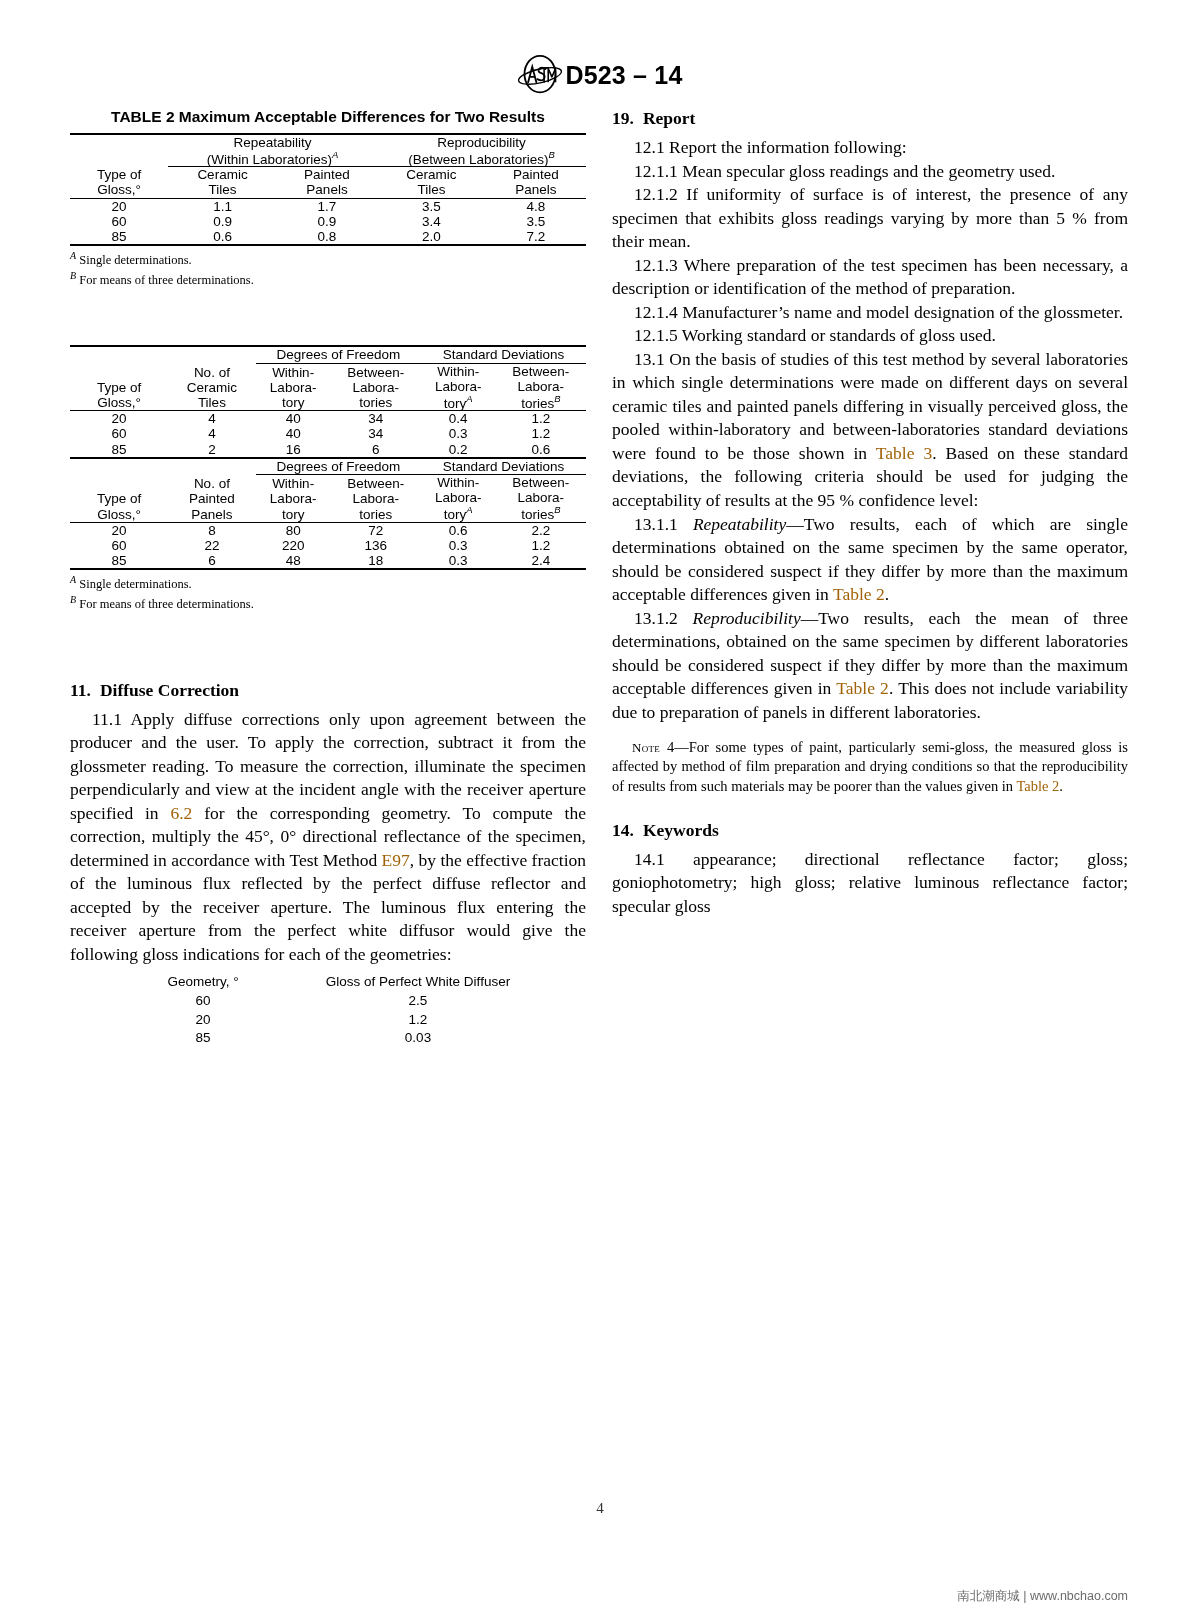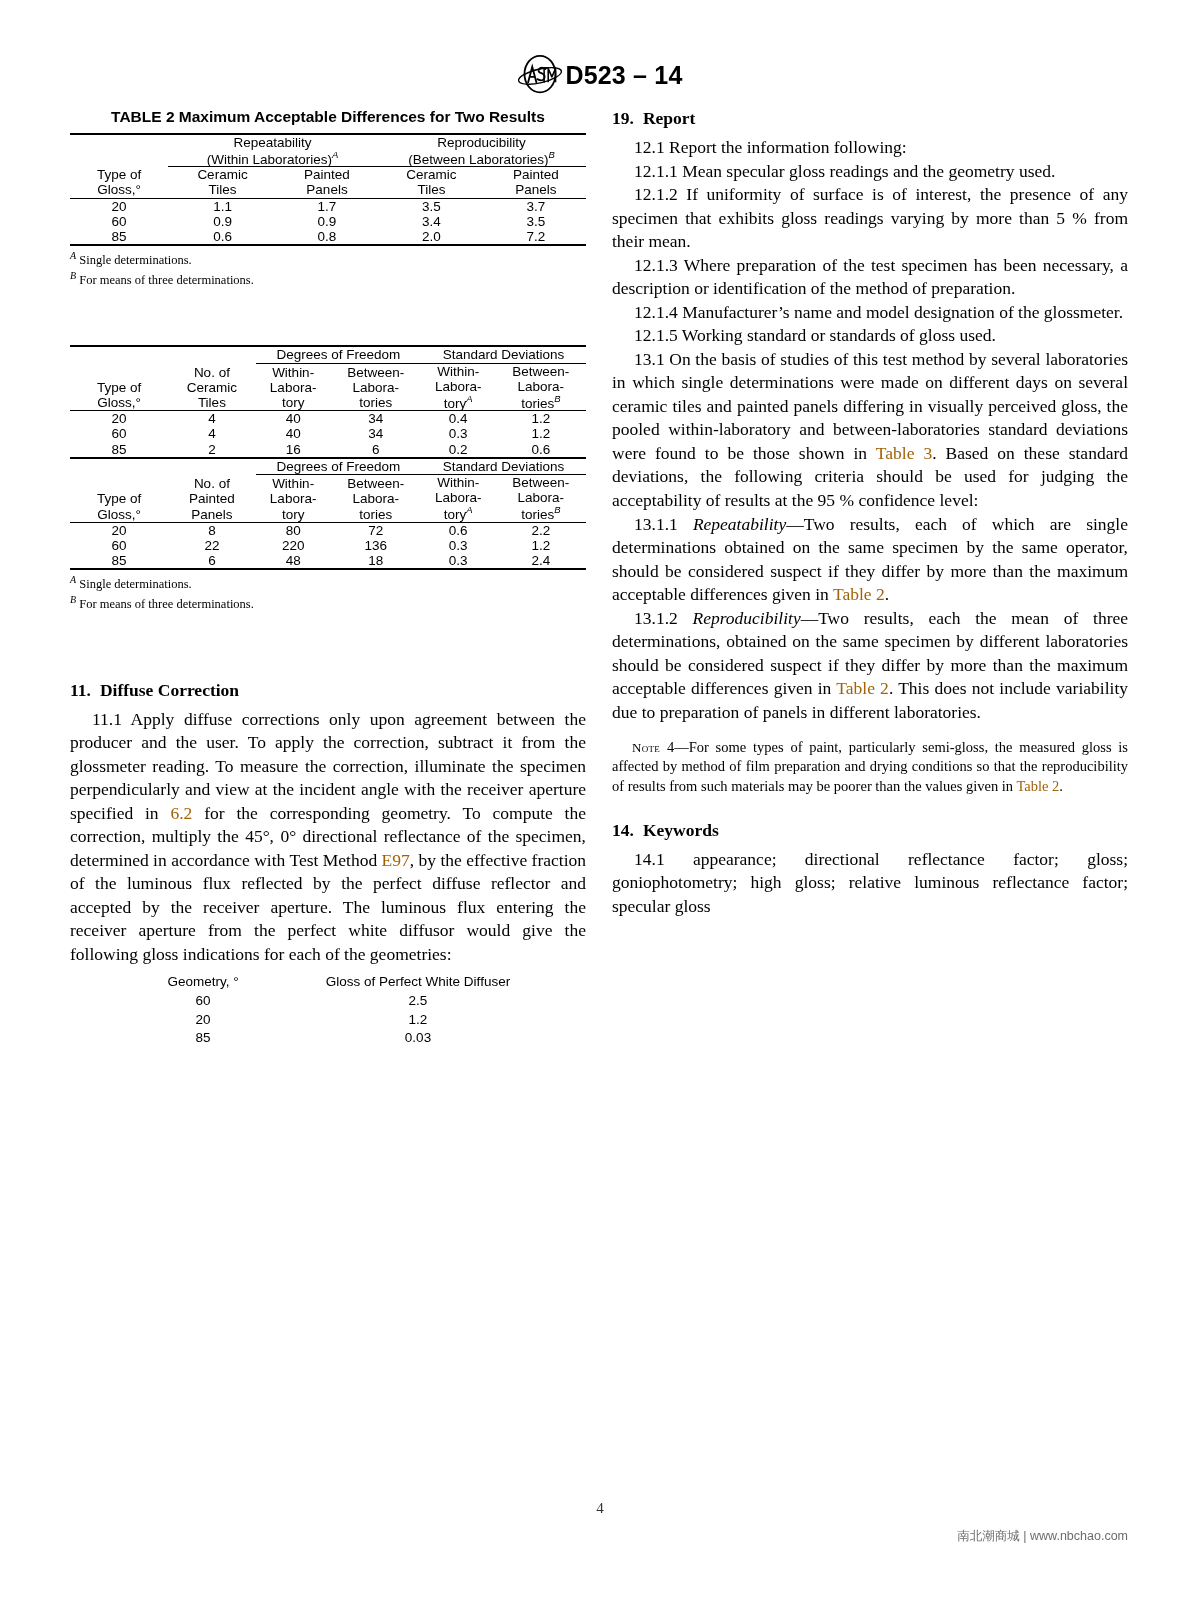--- a/index.html
+++ b/index.html
@@ -176,21 +176,21 @@
     right: 0;
     top: 1500px;
     text-align: center;
     font-size: 15px;
     font-family: "Liberation Serif", serif;
     color: #333;
   }
   .watermark {
     position: absolute;
     right: 72px;
-    top: 1528px;
+    top: 1588px;
     font-family: "Liberation Sans", sans-serif;
     font-size: 12.5px;
     color: #6c6c6c;
     white-space: nowrap;
   }
   .sep-gap-11 { height: 66px; }
 </style>
 </head>
 <body>
 
@@ -248,21 +248,21 @@
               <td class="grp-cell">
                 <div>Painted</div>
                 <div>Panels</div>
               </td>
             </tr>
             <tr class="first-data-row">
               <td class="data-cell">20</td>
               <td class="data-cell">1.1</td>
               <td class="data-cell">1.7</td>
               <td class="data-cell">3.5</td>
-              <td class="data-cell">3.7</td>
+              <td class="data-cell">4.8</td>
             </tr>
             <tr>
               <td class="data-cell">60</td>
               <td class="data-cell">0.9</td>
               <td class="data-cell">0.9</td>
               <td class="data-cell">3.4</td>
               <td class="data-cell">3.5</td>
             </tr>
             <tr class="rule-bot last-data-row">
               <td class="data-cell">85</td>

